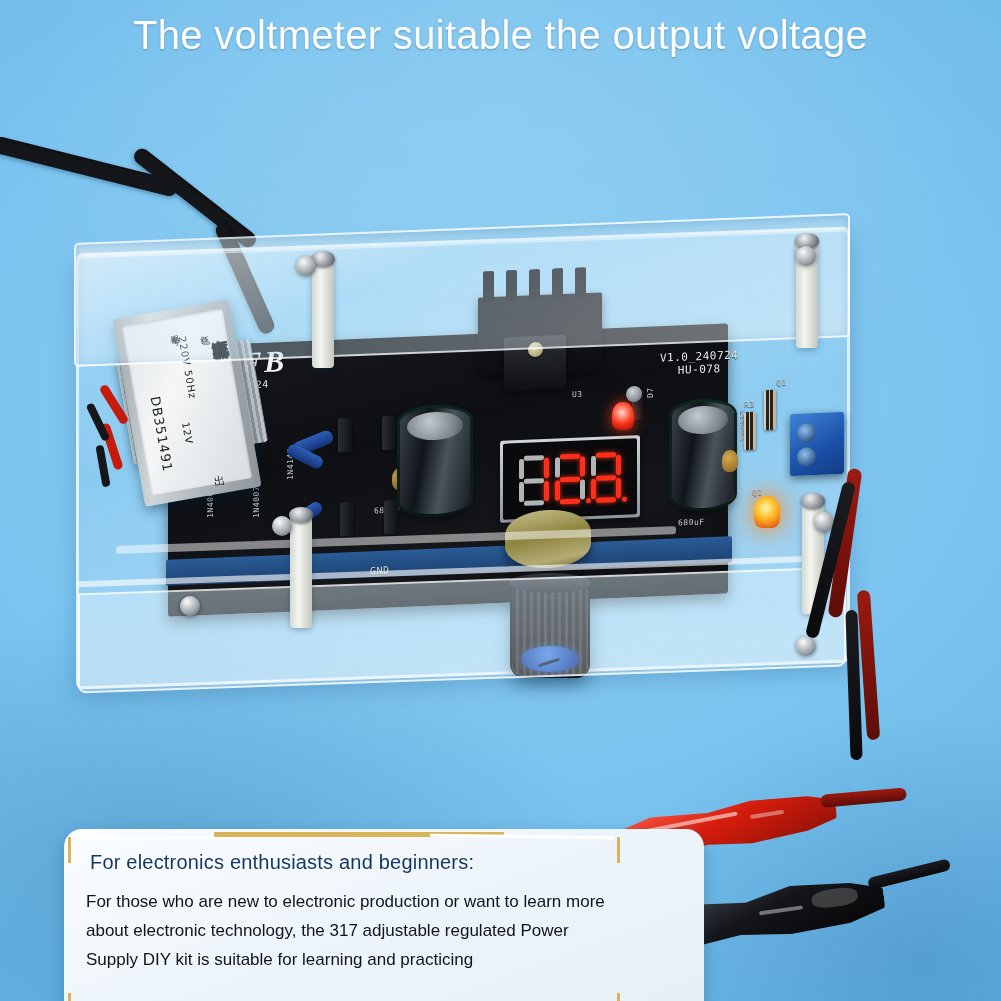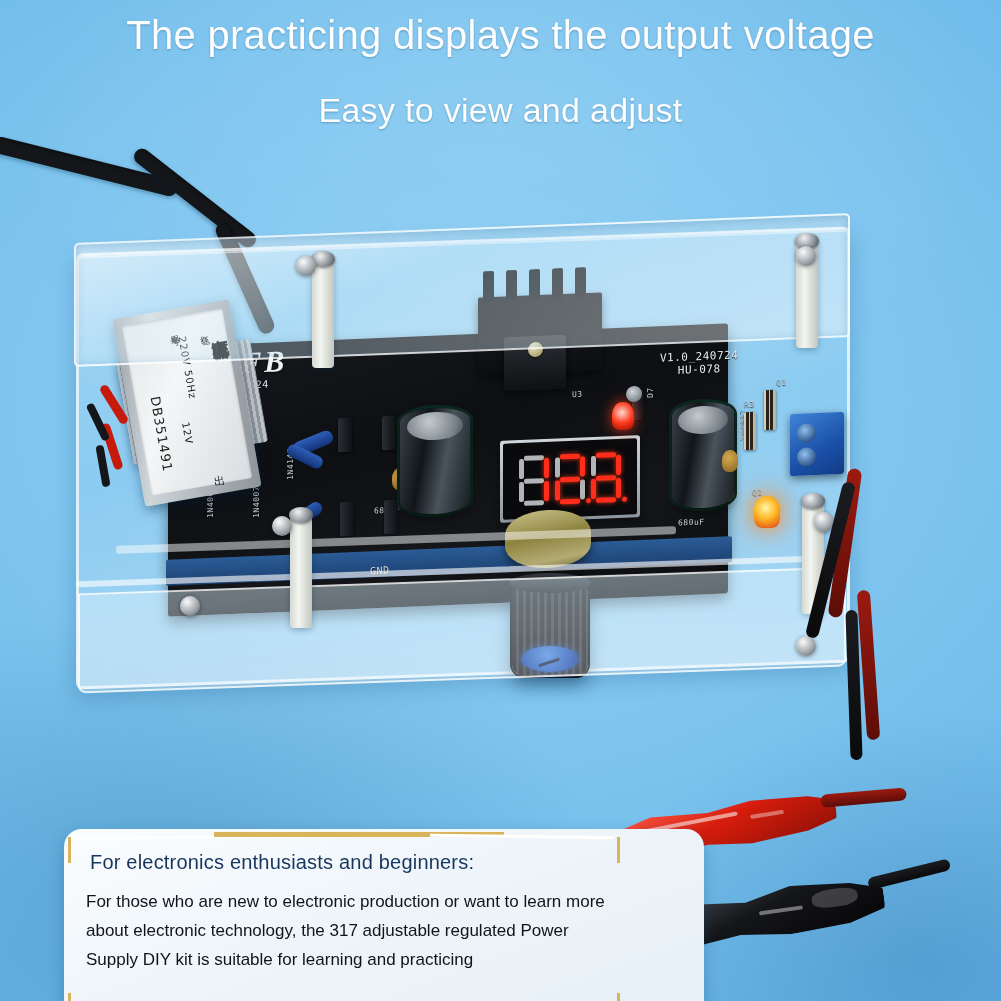--- a/index.html
+++ b/index.html
@@ -266,22 +266,21 @@
     font-size:17px;line-height:29px;color:#111418;
   }
 </style>
 </head>
 <body>
 
 <div id="stage">
   <div class="bg-shade"></div>
 
   <div class="headline">
-    <div class="l1">The practicing displays the output voltage</div>
-    <div class="l2">Easy to view and adjust</div>
+    <div class="l1">The voltmeter suitable the output voltage</div>
   </div>
 
   <div id="product">
 
     <div class="cord c1"></div>
     <div class="cord c2"></div>
     <div class="cord c3"></div>
 
     <div class="case-shadow"></div>
 

